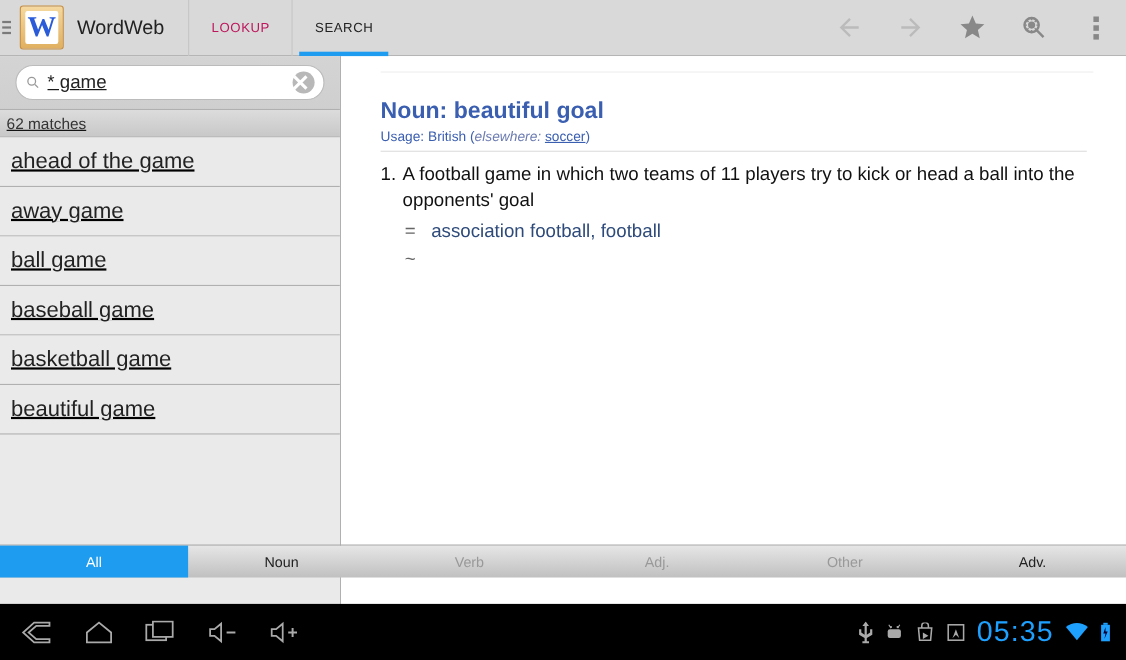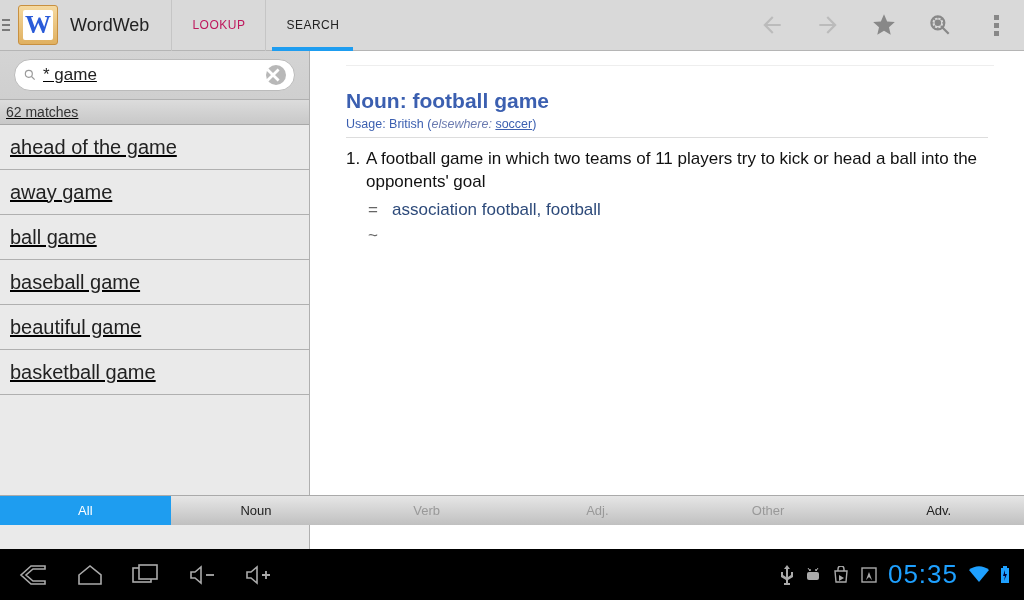--- a/index.html
+++ b/index.html
@@ -200,28 +200,28 @@
             </svg>
         </div>
       </div>
     </div>
     <div class="matches">62 matches</div>
     <div class="results">
       <div class="result-item">ahead of the game</div>
       <div class="result-item">away game</div>
       <div class="result-item">ball game</div>
       <div class="result-item">baseball game</div>
+      <div class="result-item">basketball game</div>
       <div class="result-item">beautiful game</div>
-      <div class="result-item">basketball game</div>
     </div>
   </div>
 
   <div class="detail">
     <div style="position:absolute; top:14px; left:36px; right:30px; height:1px; background:#eee;"></div>
-    <div class="heading">Noun: football game</div>
+    <div class="heading">Noun: beautiful goal</div>
     <div class="usage-row">
       <span>Usage: British</span><span> (</span><span class="italic">elsewhere:</span> <span class="link">soccer</span><span>)</span>
     </div>
     <div class="hr"></div>
     <div class="def-row">
       <div class="def-num">1.</div>
       <div class="def-text">A football game in which two teams of 11 players try to kick or head a ball into the opponents' goal</div>
     </div>
     <div class="rel-row">
       <div class="rel-sym">=</div>

